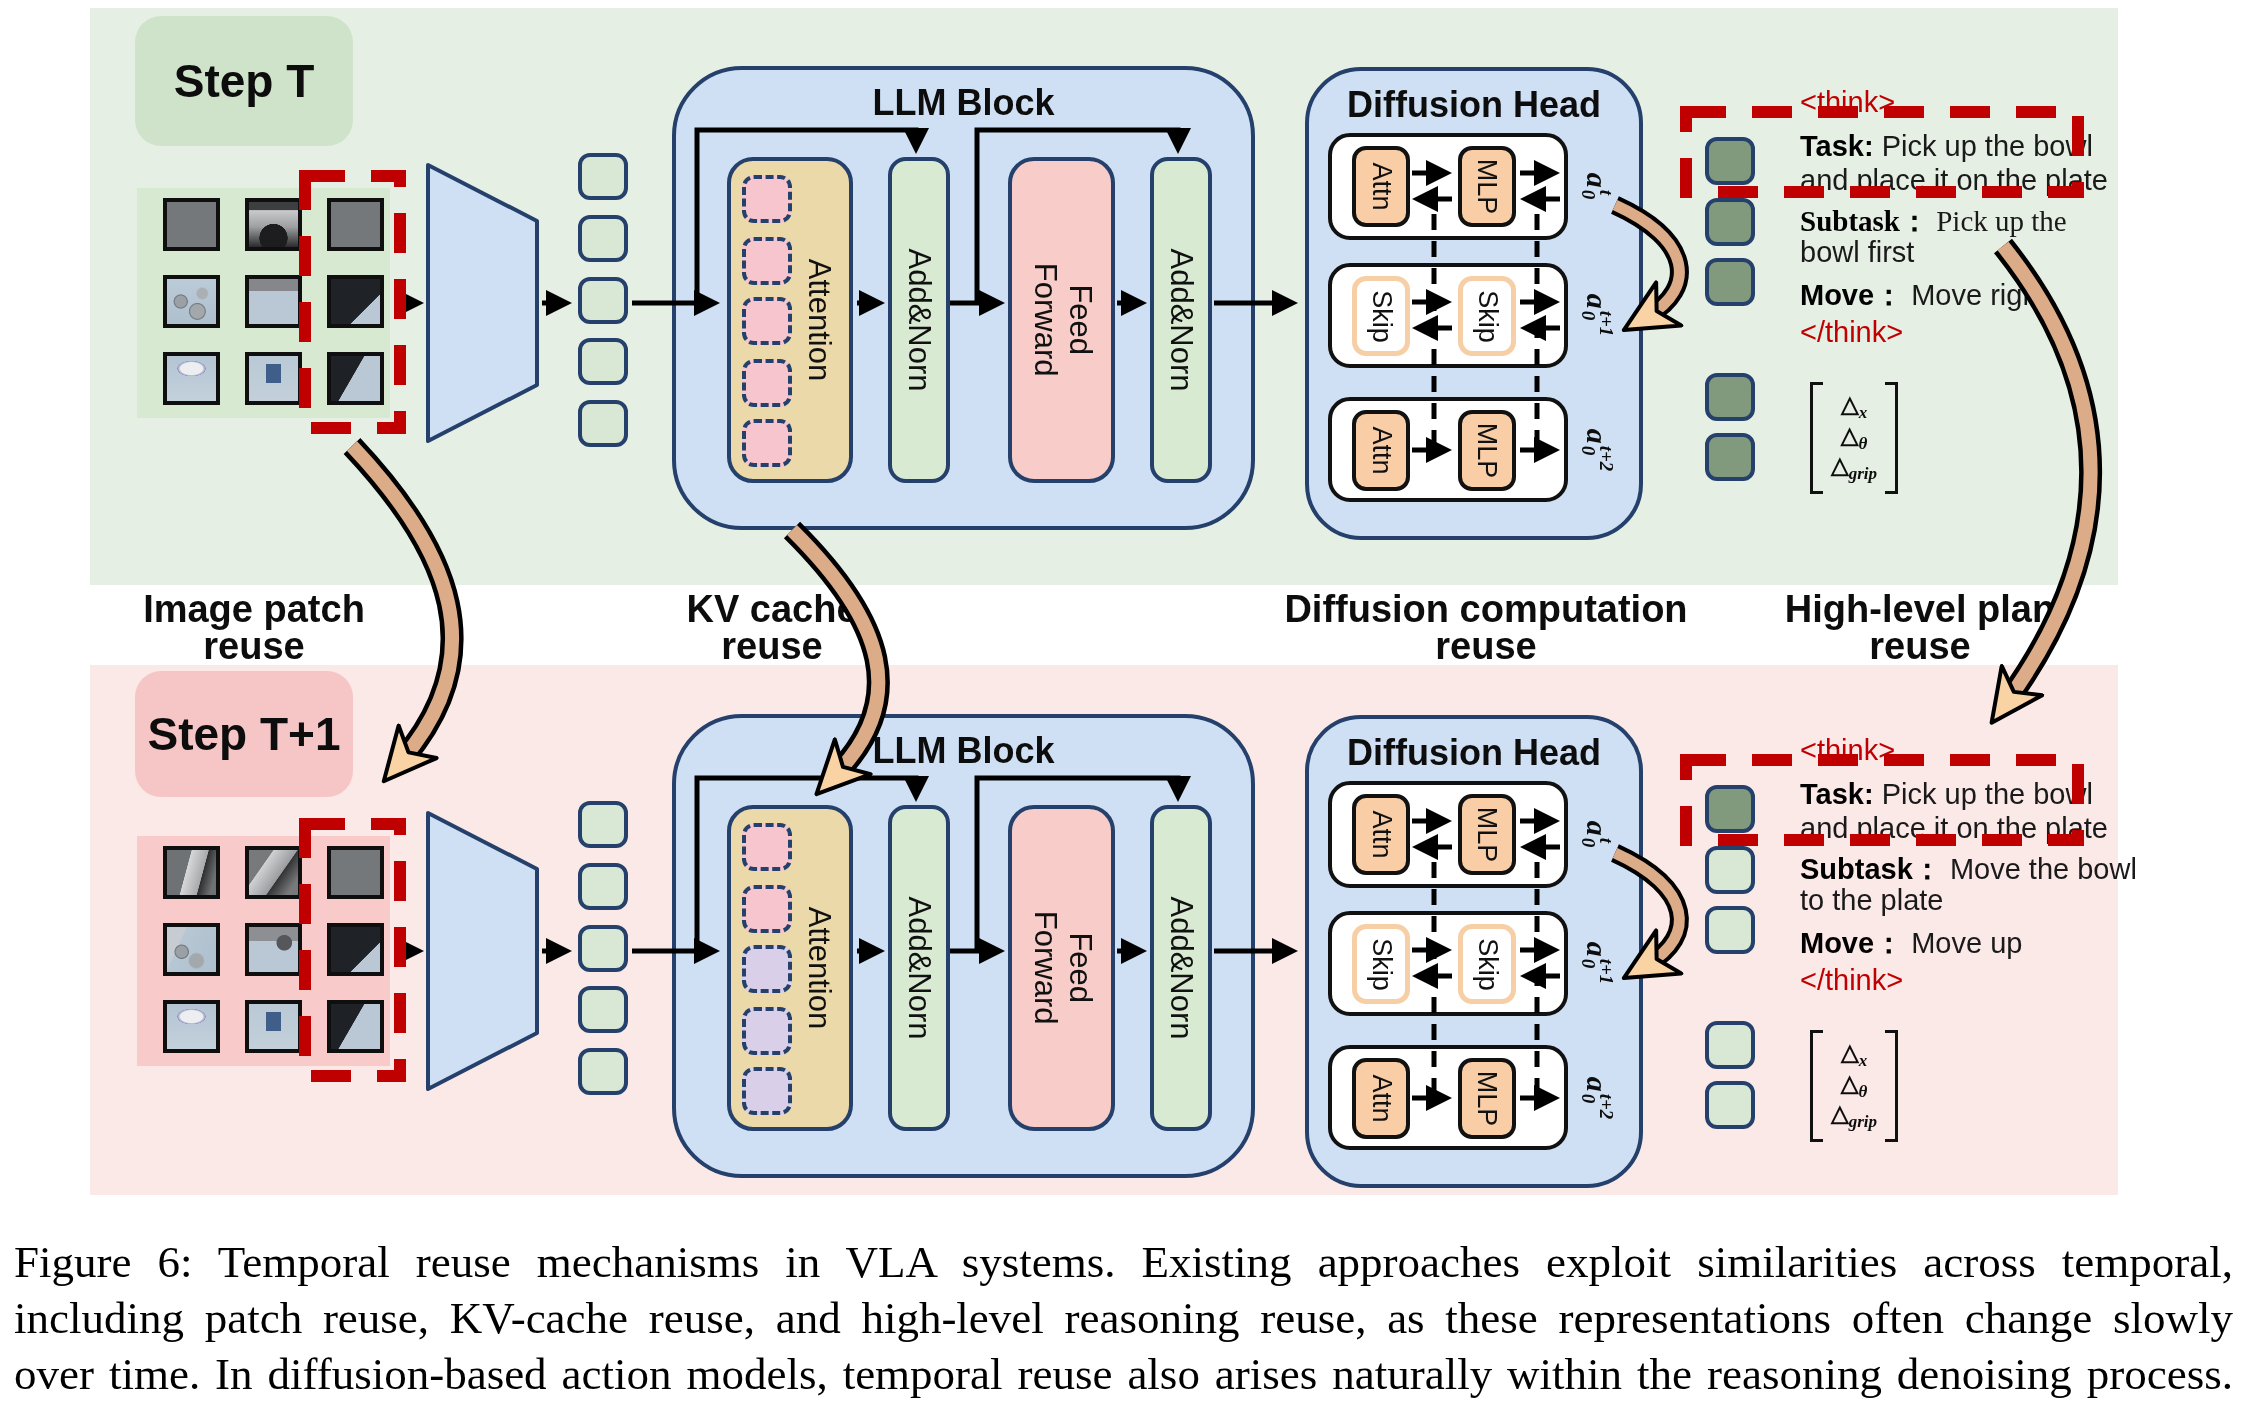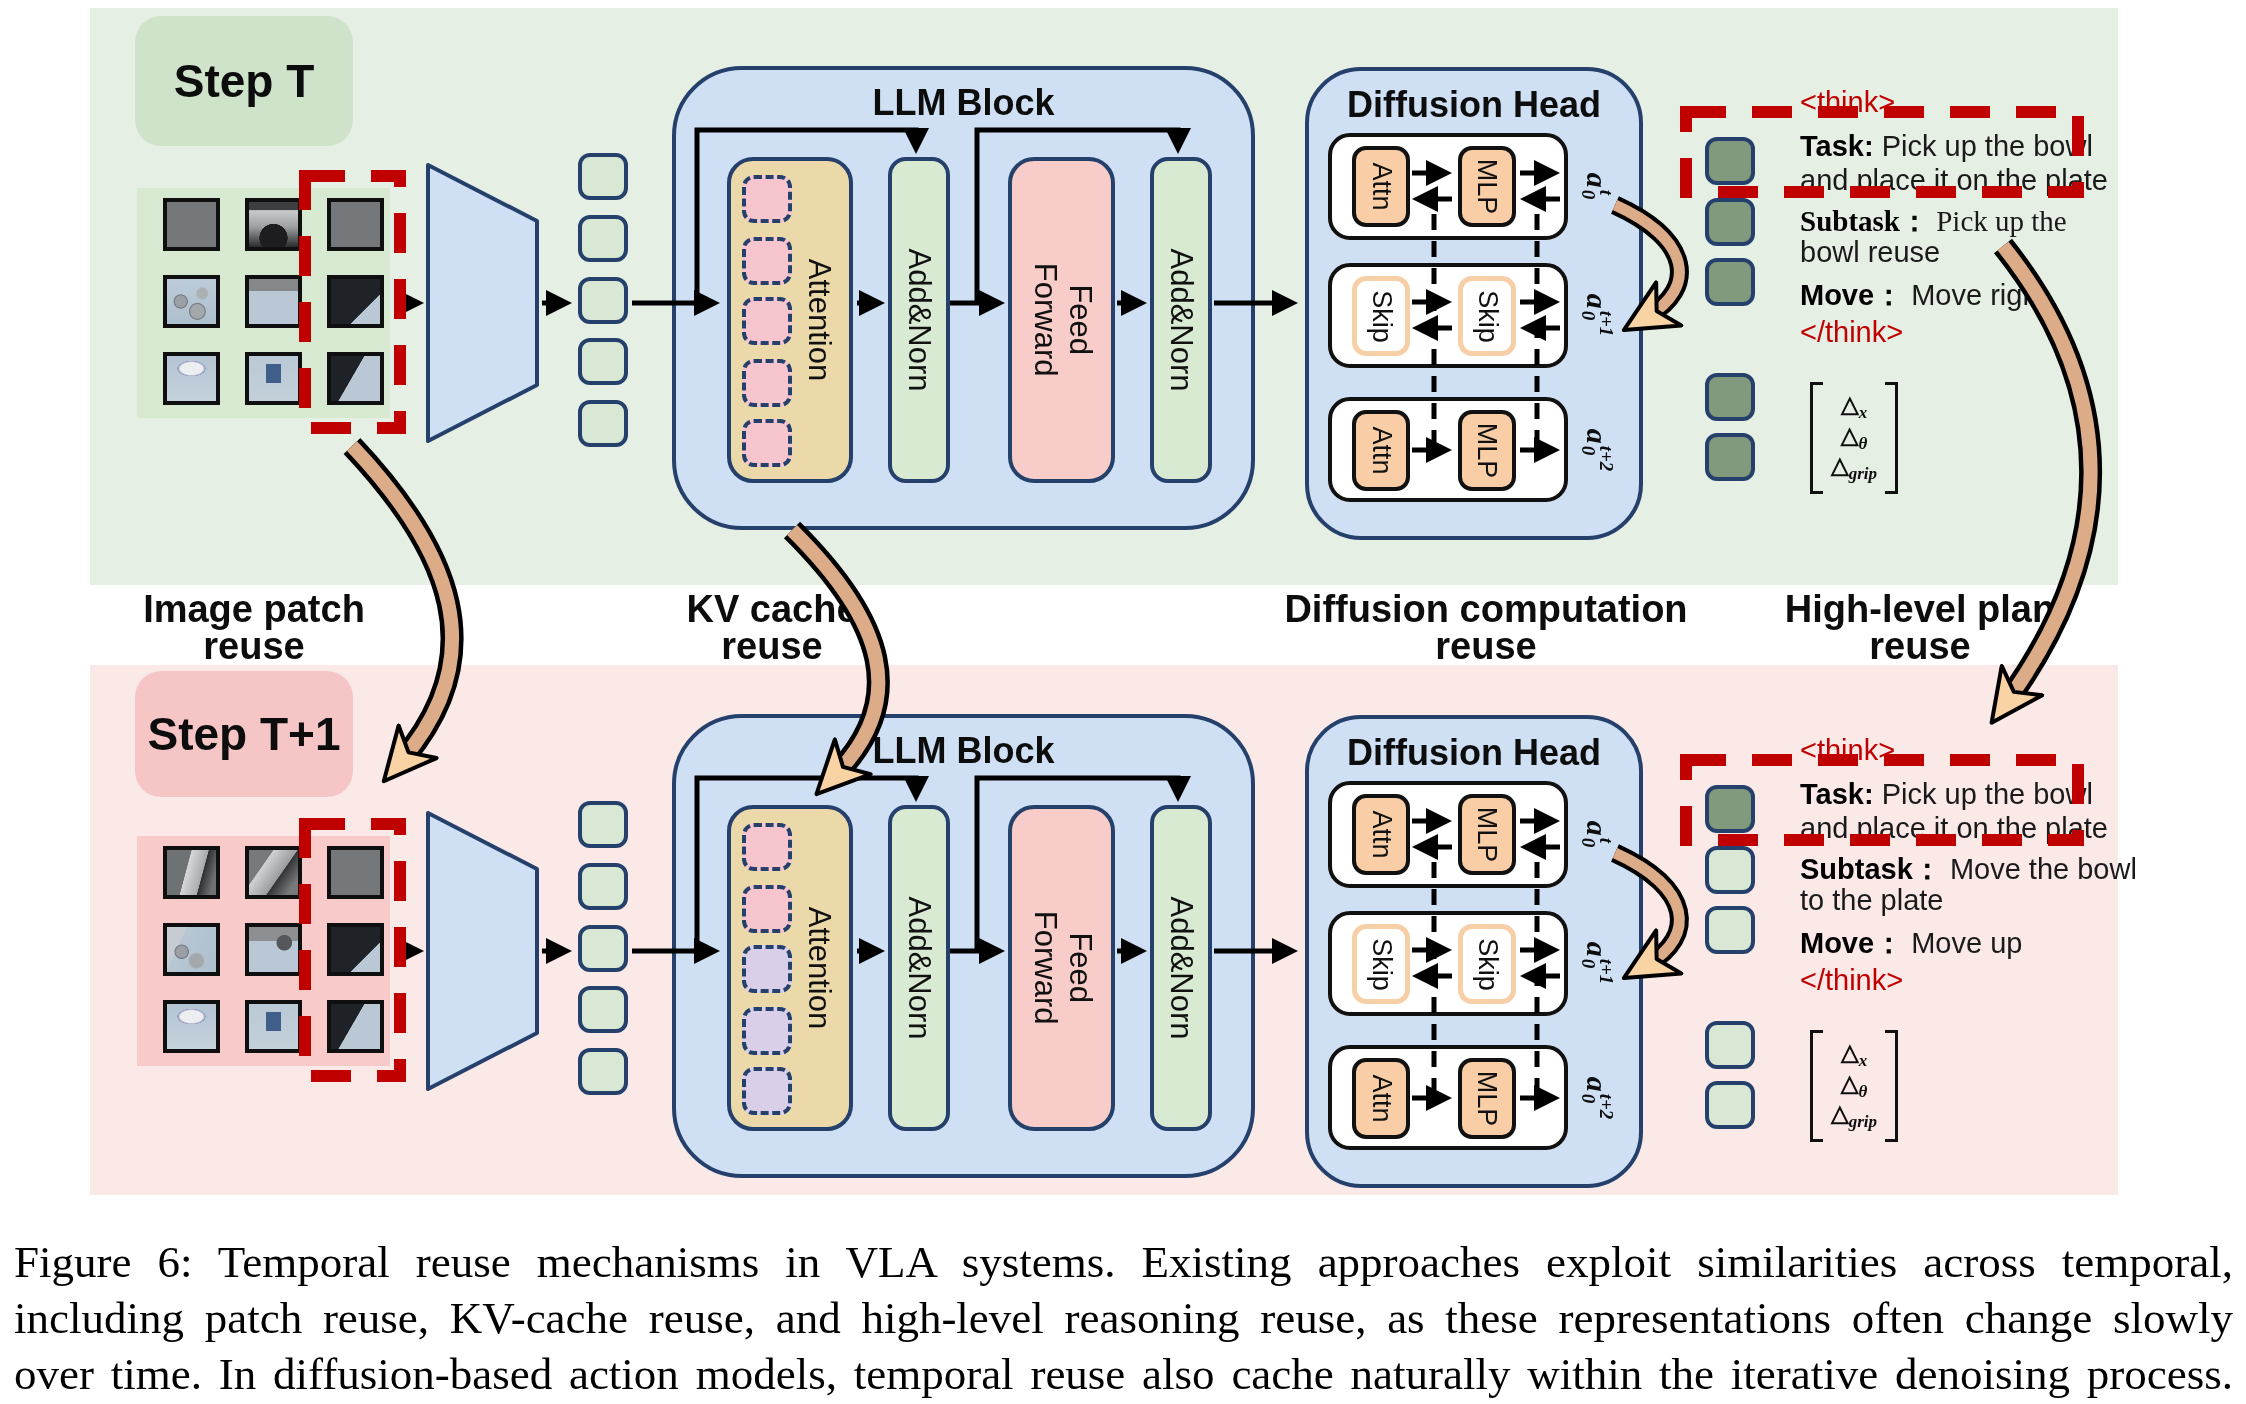--- a/index.html
+++ b/index.html
@@ -195,21 +195,21 @@
   <div class="tok tok-dark" style="left:1705px;top:137px;height:48px;"></div>
   <div class="tok tok-dark" style="left:1705px;top:198px;height:48px;"></div>
   <div class="tok tok-dark" style="left:1705px;top:258px;height:48px;"></div>
   <div class="tok tok-dark" style="left:1705px;top:373px;height:48px;"></div>
   <div class="tok tok-dark" style="left:1705px;top:433px;height:48px;"></div>
 
   <div class="tline redtag" style="top:86px;">&lt;think&gt;</div>
   <div class="tline" style="top:130px;"><b>Task:</b><span> Pick up the bowl</span></div>
   <div class="tline" style="top:164px;"><span>and place it on the plate</span></div>
   <div class="tline" style="top:202px;font-family:Liberation Serif, serif;"><b>Subtask：</b><span> Pick up the</span></div>
-  <div class="tline" style="top:236px;"><span>bowl reuse</span></div>
+  <div class="tline" style="top:236px;"><span>bowl first</span></div>
   <div class="tline" style="top:276px;"><b>Move：</b><span> Move right</span></div>
   <div class="tline redtag" style="top:316px;">&lt;/think&gt;</div>
 
   <div class="vec" style="left:1810px;top:382px;height:112px;">
     <div class="br br-l"></div>
     <div class="vbody">
       <span class="vrow"><span>△</span><sub>x</sub></span>
       <span class="vrow"><span>△</span><sub>θ</sub></span>
       <span class="vrow"><span>△</span><sub>grip</sub></span>
     </div>
@@ -356,21 +356,21 @@
     <div class="vbody">
       <span class="vrow"><span>△</span><sub>x</sub></span>
       <span class="vrow"><span>△</span><sub>θ</sub></span>
       <span class="vrow"><span>△</span><sub>grip</sub></span>
     </div>
     <div class="br br-r"></div>
   </div>
 
   <div class="cap" style="top:1236px;">Figure 6: Temporal reuse mechanisms in VLA systems. Existing approaches exploit similarities across temporal,</div>
   <div class="cap" style="top:1292px;">including patch reuse, KV-cache reuse, and high-level reasoning reuse, as these representations often change slowly</div>
-  <div class="cap" style="top:1348px;">over time. In diffusion-based action models, temporal reuse also cache naturally within the iterative denoising process.</div>
+  <div class="cap" style="top:1348px;">over time. In diffusion-based action models, temporal reuse also arises naturally within the reasoning denoising process.</div>
 
   <svg class="overlay" width="2246" height="1404" viewBox="0 0 2246 1404">
     <defs>
       <marker id="mb" markerUnits="userSpaceOnUse" markerWidth="30" markerHeight="26" refX="20" refY="13" orient="auto">
         <path d="M0,0 L26,13 L0,26 Z" fill="#000"></path>
       </marker>
       <marker id="mt" markerUnits="userSpaceOnUse" markerWidth="58" markerHeight="54" refX="26" refY="27" orient="auto">
         <path d="M2,2 L54,27 L2,52 L16,27 Z" fill="#f9d3a3" stroke="#000" stroke-width="4" stroke-linejoin="round"></path>
       </marker>
     </defs>

